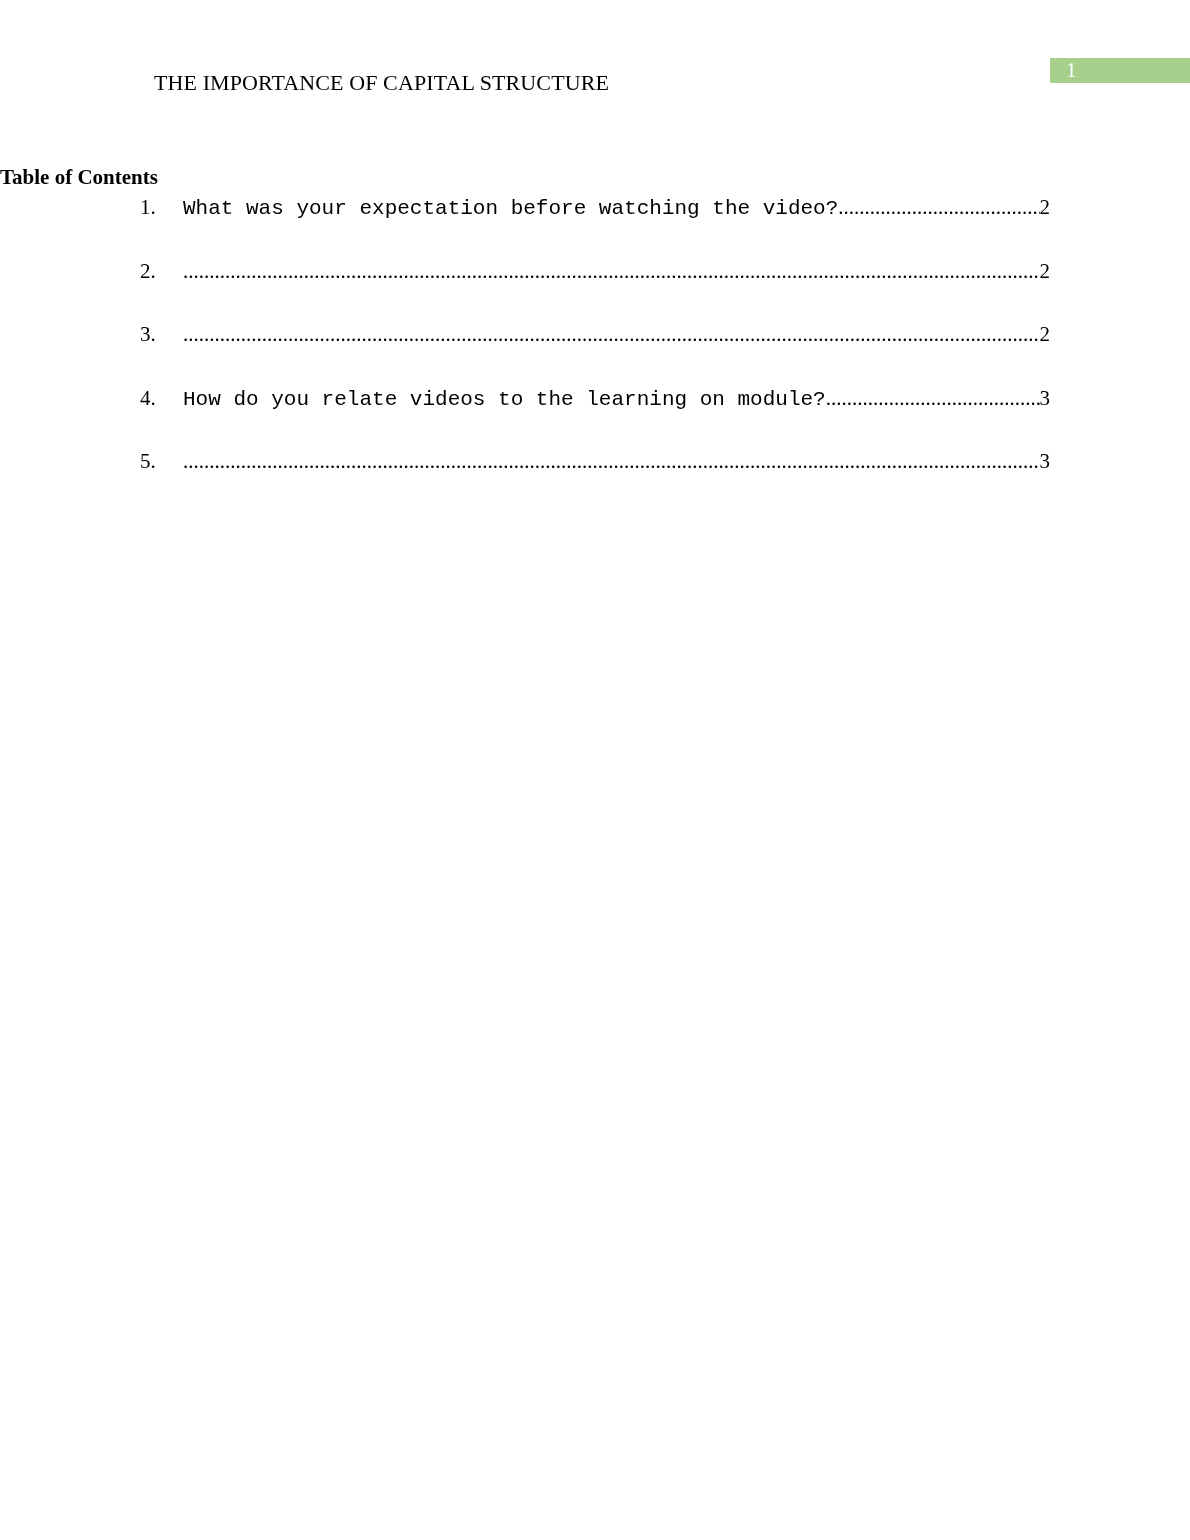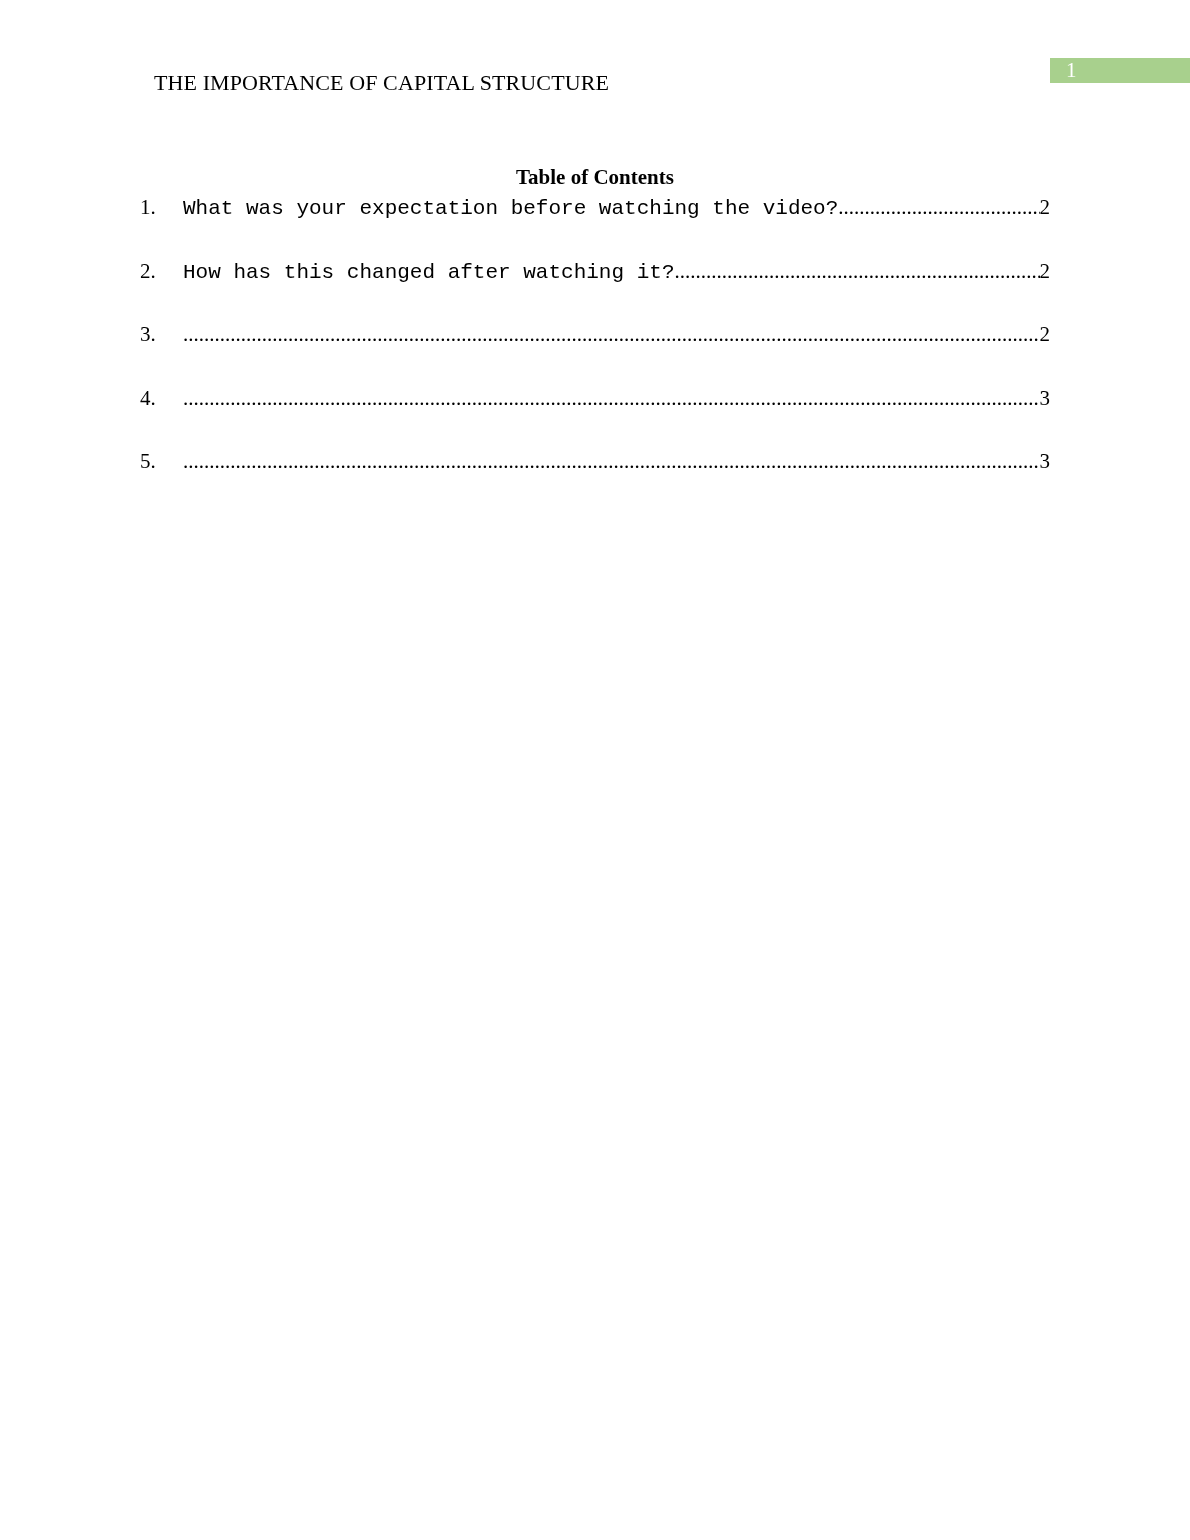--- a/index.html
+++ b/index.html
@@ -1,21 +1,21 @@
 <!DOCTYPE html>
 <html><head>
 <meta charset="utf-8">
 <style>
   html, body { margin: 0; padding: 0; background: #ffffff; }
   body { width: 1190px; height: 1540px; position: relative; overflow: hidden;
          font-family: "Liberation Serif", serif; color: #000; }
   .running-head { position: absolute; left: 154px; top: 58px; font-size: 22px; line-height: 26px; letter-spacing: 0.1px; margin-top: 12px; }
   .page-num-bar { position: absolute; left: 1050px; top: 58px; width: 140px; height: 25px; background: #a8d08d; }
   .page-num { position: absolute; left: 16px; top: 0px; font-size: 21px; line-height: 25px; color: #ffffff; }
-  .toc-title { position: absolute; left: 0; width: 1190px; top: 164px; text-align: center; font-weight: bold; font-size: 21px; line-height: 26px; }
+  .toc-title { position: absolute; left: 0; width: 1190px; top: 164px; font-weight: bold; font-size: 21px; line-height: 26px; }
   .toc { position: absolute; left: 140px; top: 194px; width: 910px; }
   .toc-entry { position: relative; height: 63.6px; display: block; font-size: 21px; line-height: 26px; }
   .toc-entry .row { display: flex; align-items: baseline; white-space: nowrap; overflow: hidden; }
   .toc-num { width: 43px; flex: 0 0 43px; }
   .toc-text { flex: 0 0 auto; font-family: Liberation Mono, monospace; }
   .toc-dots { flex: 1 1 auto; overflow: hidden; white-space: nowrap; letter-spacing: 0px; }
   .toc-dots::before { content: "...................................................................................................................................................................................................................................................."; }
   .toc-page { flex: 0 0 auto; }
 </style>
 </head>
@@ -33,35 +33,35 @@
     <div class="row">
       <span class="toc-num">1.</span>
       <span class="toc-text">What was your expectation before watching the video?</span>
       <span class="toc-dots"></span>
       <span class="toc-page">2</span>
     </div>
   </div>
   <div class="toc-entry">
     <div class="row">
       <span class="toc-num">2.</span>
-      <span class="toc-text">How has this changed after watching it?</span>
       <span class="toc-dots"></span>
       <span class="toc-page">2</span>
     </div>
   </div>
   <div class="toc-entry">
     <div class="row">
       <span class="toc-num">3.</span>
       <span class="toc-dots"></span>
       <span class="toc-page">2</span>
     </div>
   </div>
   <div class="toc-entry">
     <div class="row">
       <span class="toc-num">4.</span>
+      <span class="toc-text">How do you relate videos to the learning on module?</span>
       <span class="toc-dots"></span>
       <span class="toc-page">3</span>
     </div>
   </div>
   <div class="toc-entry">
     <div class="row">
       <span class="toc-num">5.</span>
       <span class="toc-dots"></span>
       <span class="toc-page">3</span>
     </div>

